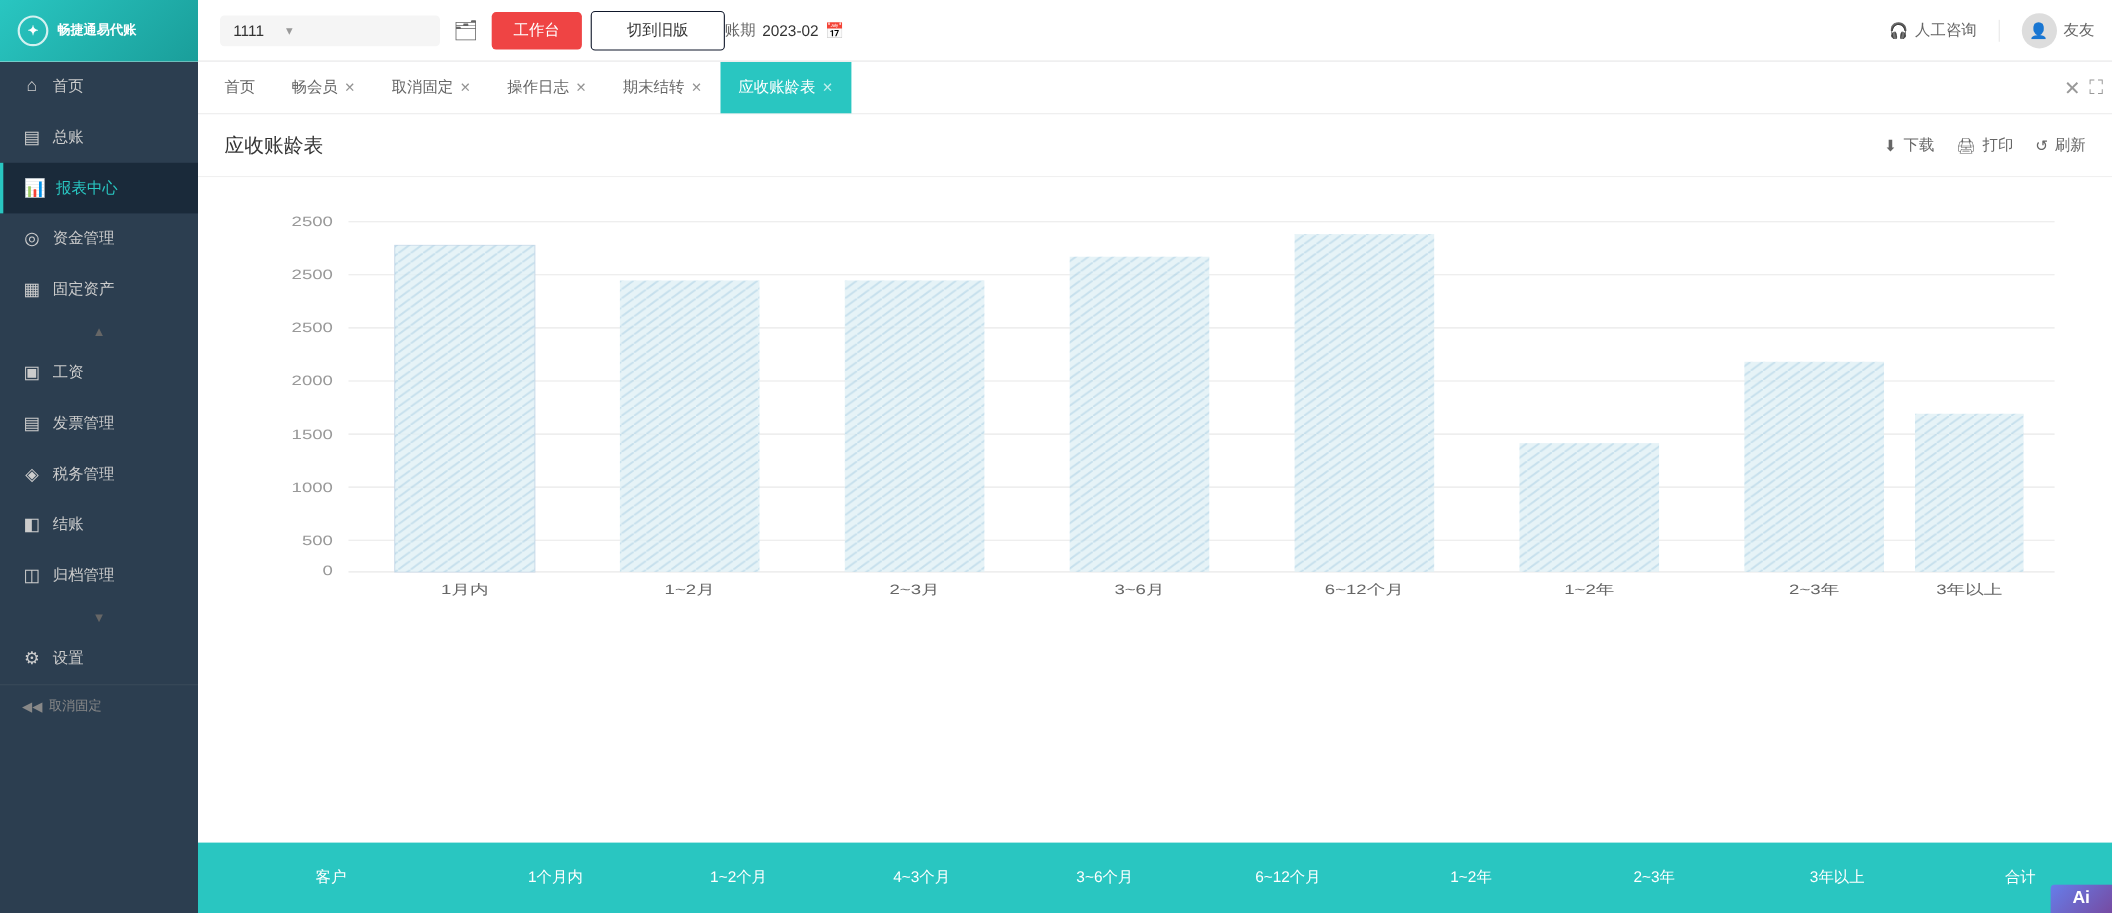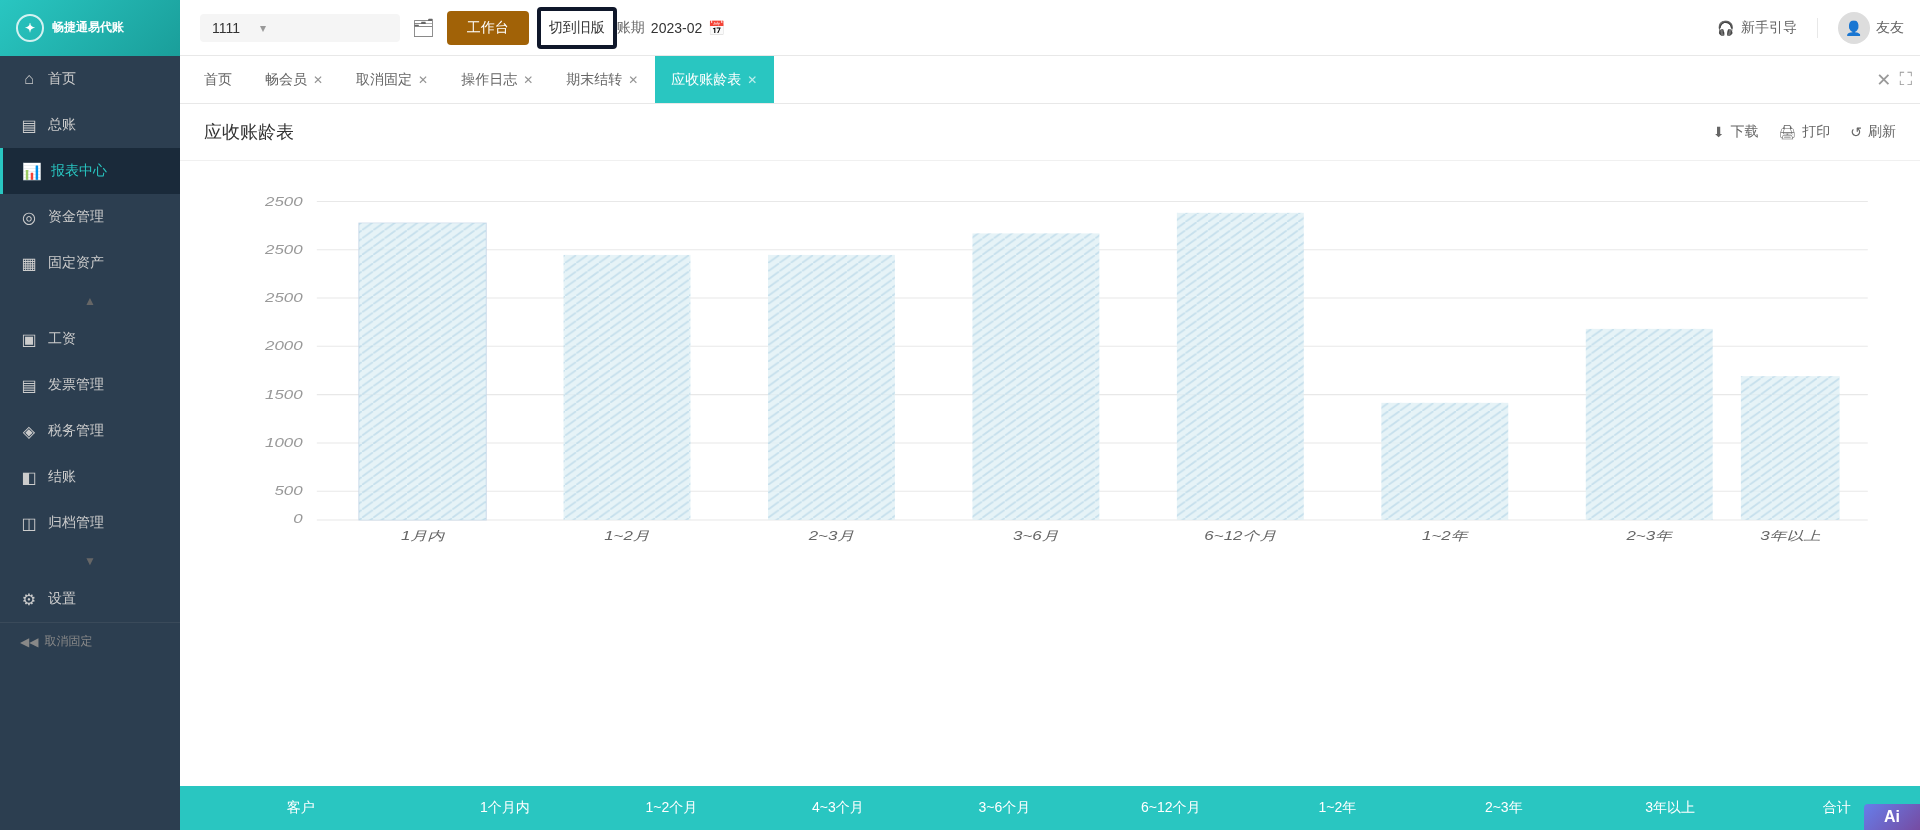--- a/index.html
+++ b/index.html
@@ -63,34 +63,34 @@
       font-size: 12px;
     }
     .archive-icon {
       margin-left: 12px;
       color: #666;
       cursor: pointer;
       font-size: 18px;
     }
     .workbench-btn {
       margin-left: 12px;
-      background: #a16207;
+      background: #ef4444;
       color: white;
       border: none;
       padding: 8px 20px;
       border-radius: 4px;
       cursor: pointer;
       font-size: 14px;
     }
     .switch-btn {
       margin-left: 8px;
       background: white;
       color: #333;
-      border: 4px solid #0f172a;
-      padding: 8px 8px;
+      border: 1px solid #0f172a;
+      padding: 8px 32px;
       border-radius: 4px;
       cursor: pointer;
       font-size: 14px;
     }
     .period-area {
       display: flex;
       align-items: center;
       gap: 6px;
       color: #333;
       font-size: 14px;
@@ -292,32 +292,31 @@
       cursor: pointer;
       font-size: 14px;
     }
 
     
     .chart-area {
       flex: 1;
       padding: 20px 24px;
       overflow: hidden;
       position: relative;
-      font-style: italic;
     }
 
     
     .chart-svg {
       width: 100%;
       height: 380px;
     }
 
     
     .table-header {
-      height: 44px;
+      height: 64px;
       background: #29c6c1;
       display: flex;
       align-items: center;
       flex-shrink: 0;
     }
     .table-header-cell {
       flex: 1;
       text-align: center;
       color: white;
       font-size: 14px;
@@ -368,21 +367,21 @@
 
   <div class="period-area">
     <span class="period-label">账期</span>
     <span class="period-value">2023-02</span>
     <span class="period-cal">📅</span>
   </div>
 
   <div class="header-right">
     <div class="consult-btn">
       <span>🎧</span>
-      <span>新手引导</span>
+      <span>人工咨询</span>
     </div>
     <div class="divider"></div>
     <div class="user-area">
       <div class="user-avatar">👤</div>
       <span>友友</span>
     </div>
   </div>
 </div>
 
 <div class="main-layout">

